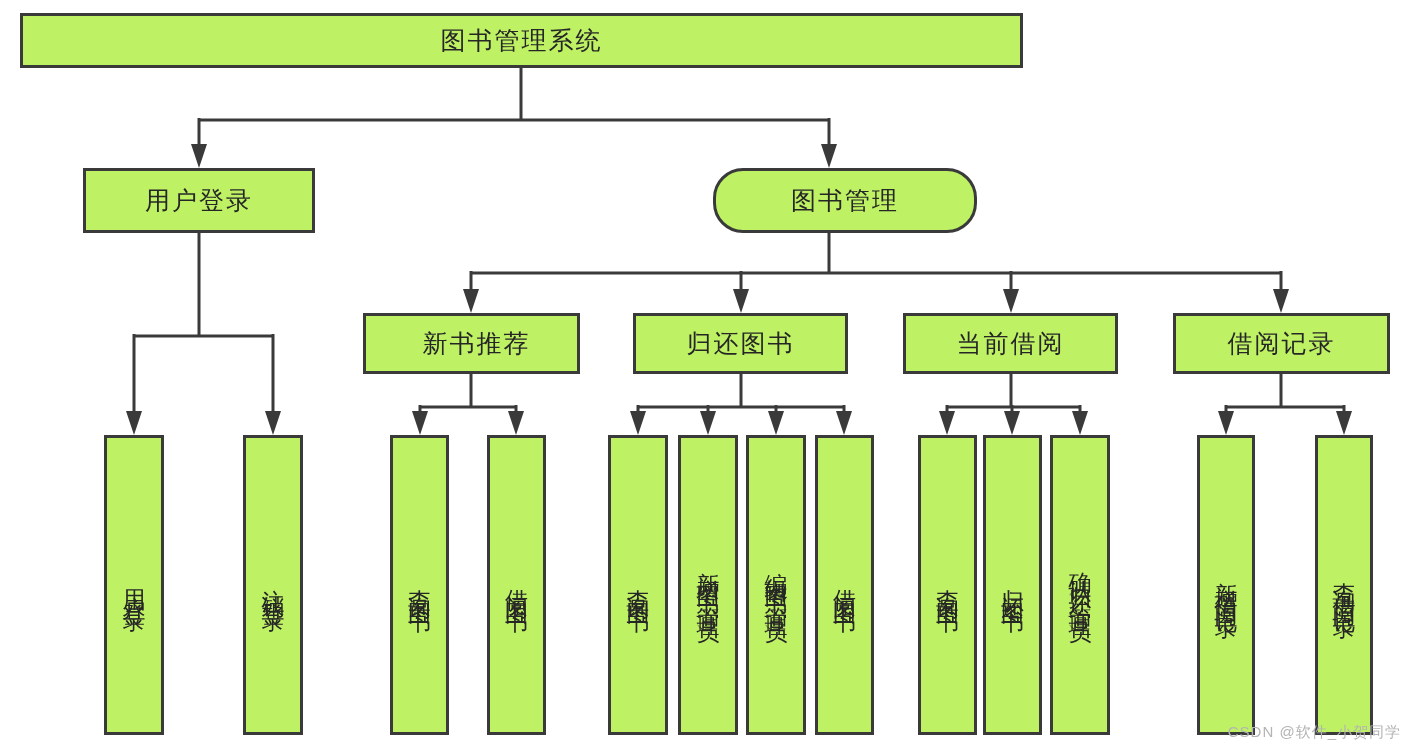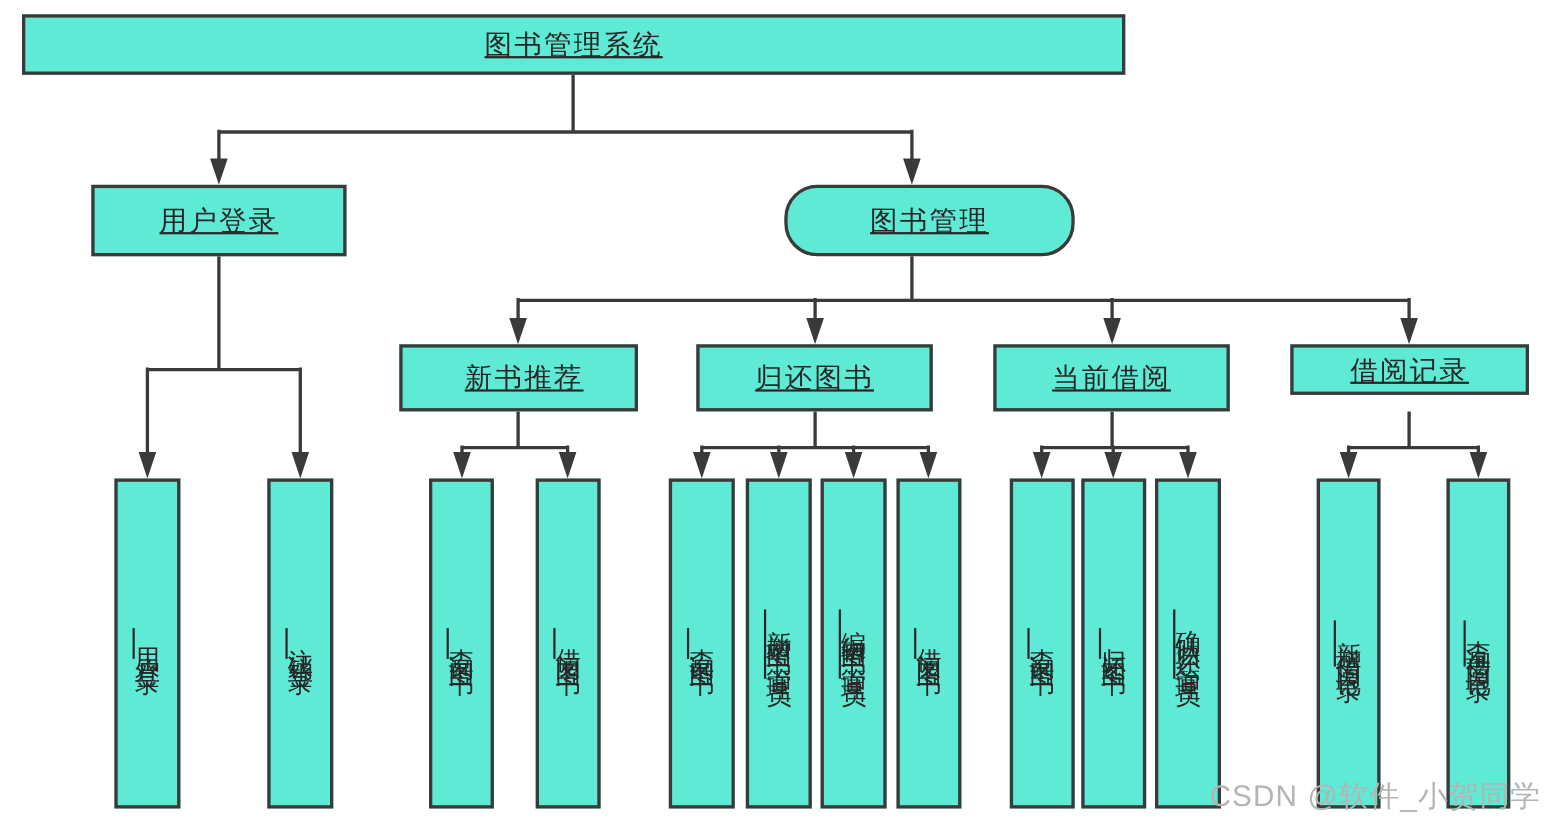--- a/index.html
+++ b/index.html
@@ -2,31 +2,31 @@
 <html><head>
 <meta charset="utf-8">
 <style>
   html,body{margin:0;padding:0;background:#ffffff;}
   .canvas{
     position:relative;width:1405px;height:747px;background:#ffffff;
     font-family:"Liberation Sans","DejaVu Sans",sans-serif;overflow:hidden;
   }
   .connectors{position:absolute;left:0;top:0;width:1405px;height:747px;}
   .box{
-    position:absolute;box-sizing:border-box;background:#5eead4;
+    position:absolute;box-sizing:border-box;background:#bef264;
     border:3px solid #3a3a3a;display:flex;align-items:center;justify-content:center;
-    color:#262626;text-align:center;text-decoration:underline;
+    color:#262626;text-align:center;
   }
   .hbox{font-size:25px;letter-spacing:2px;}
   .leaf{
     writing-mode:vertical-rl;text-orientation:mixed;
     font-size:23px;letter-spacing:7px;line-height:1;
   }
   .watermark{
-    position:absolute;right:4px;bottom:5px;font-size:27px;color:#b4b4b4;
+    position:absolute;right:4px;bottom:5px;font-size:15px;color:#b4b4b4;
     letter-spacing:1px;z-index:5;white-space:nowrap;
   }
 </style>
 </head>
 <body>
 
 <div class="canvas">
 
   <svg class="connectors" viewBox="0 0 1405 747" xmlns="http://www.w3.org/2000/svg">
     <g stroke="#3a3a3a" stroke-width="3" fill="none">
@@ -69,21 +69,21 @@
   </svg>
 
   <div class="box hbox" style="left:20px;top:13px;width:1003px;height:55px;">图书管理系统</div>
 
   <div class="box hbox" style="left:83px;top:168px;width:232px;height:65px;">用户登录</div>
   <div class="box hbox" style="left:713px;top:168px;width:264px;height:65px;border-radius:30px;">图书管理</div>
 
   <div class="box hbox" style="left:363px;top:313px;width:217px;height:61px;padding-left:10px;">新书推荐</div>
   <div class="box hbox" style="left:633px;top:313px;width:215px;height:61px;">归还图书</div>
   <div class="box hbox" style="left:903px;top:313px;width:215px;height:61px;">当前借阅</div>
-  <div class="box hbox" style="left:1173px;top:313px;width:217px;height:46px;">借阅记录</div>
+  <div class="box hbox" style="left:1173px;top:313px;width:217px;height:61px;">借阅记录</div>
 
   <div class="box leaf" style="left:104px;top:435px;width:60px;height:300px;">用户登录</div>
   <div class="box leaf" style="left:243px;top:435px;width:60px;height:300px;">注销登录</div>
 
   <div class="box leaf" style="left:390px;top:435px;width:59px;height:300px;">查询图书</div>
   <div class="box leaf" style="left:487px;top:435px;width:59px;height:300px;">借阅图书</div>
 
   <div class="box leaf" style="left:608px;top:435px;width:60px;height:300px;">查询图书</div>
   <div class="box leaf" style="left:678px;top:435px;width:60px;height:300px;">新增图书（管理员）</div>
   <div class="box leaf" style="left:746px;top:435px;width:60px;height:300px;">编辑图书（管理员）</div>

